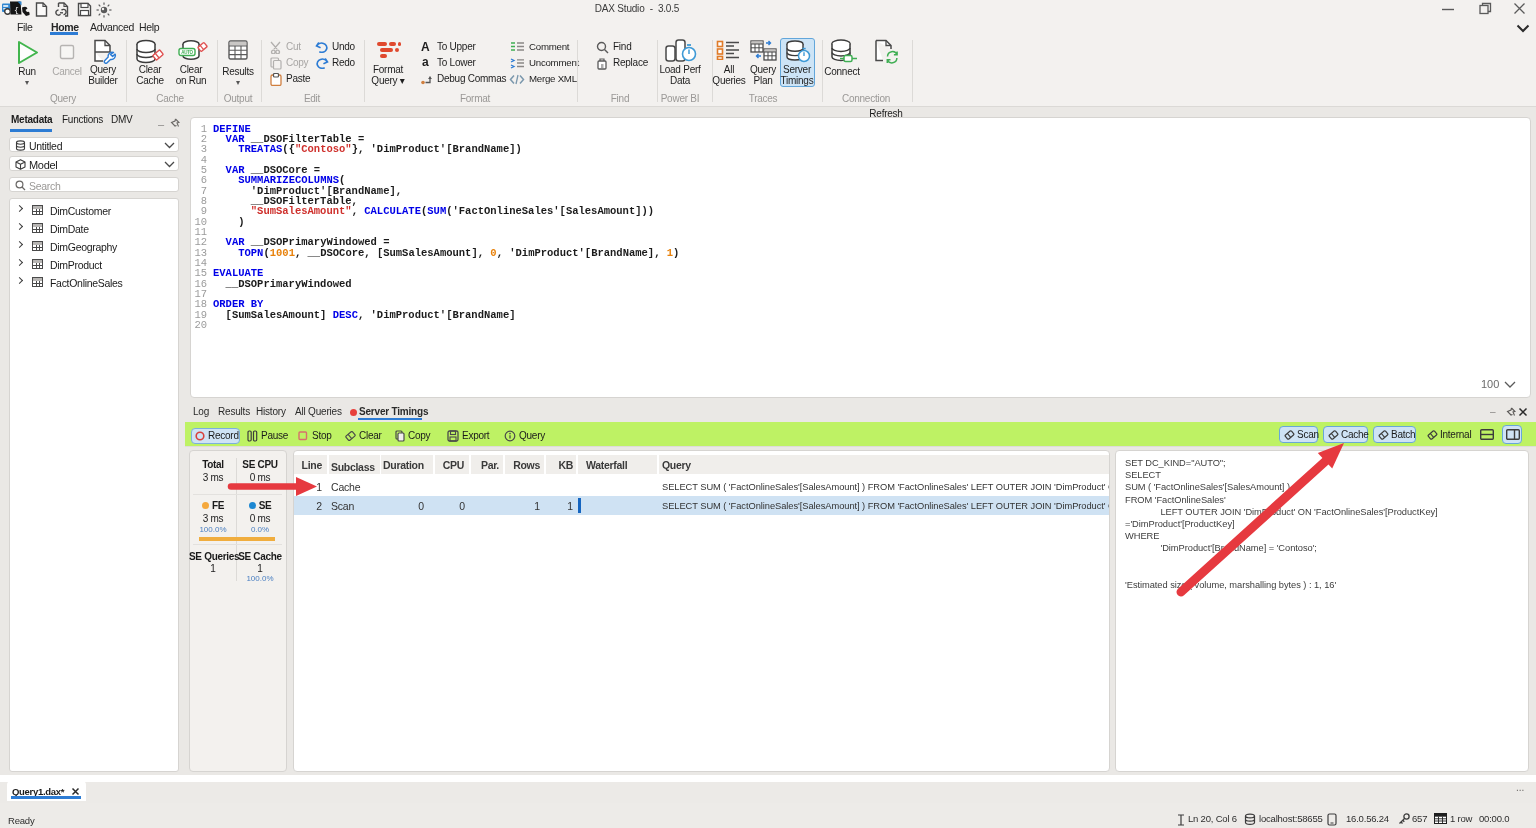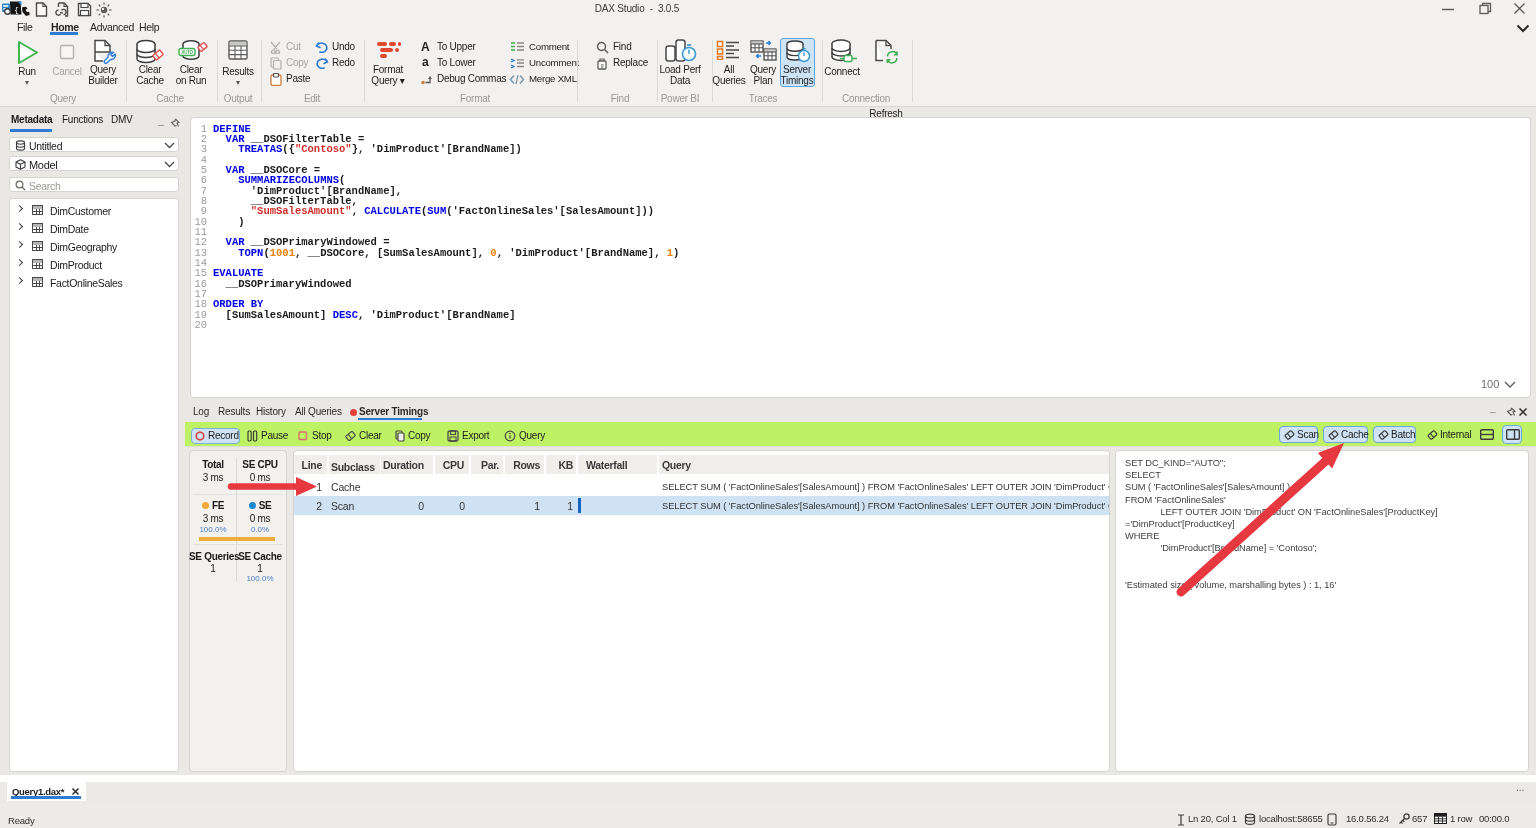--- a/index.html
+++ b/index.html
@@ -576,21 +576,21 @@
       <path d="M1.5 1.5 L7.5 7.5 M7.5 1.5 L1.5 7.5" stroke="#2b2b2b" stroke-width="1.5"></path>
     </svg>
 <div style="position:absolute;left:4px;top:15px;width:70px;height:2.5px;background:#2d7cd4;"></div>
 </div>
 <div class="abs" style="left:1516px;top:782px;color:#6a6866;font-size:10px;">...</div>
 <div id="statusbar">
     <span style="position:absolute;left:8px;top:12px;">Ready</span>
   <svg class="abs" style="left:1177px;top:11px;" width="8" height="12">
       <path d="M1 1 h6 M1 11 h6 M4 1 v10" stroke="#3c3c3c" stroke-width="1.2"></path>
     </svg>
-  <span class="abs" style="left:1188px;top:10px;">Ln 20, Col 1</span>
+  <span class="abs" style="left:1188px;top:10px;">Ln 20, Col 6</span>
   <svg class="abs" style="left:1244px;top:10px;" width="12" height="13">
       <ellipse cx="6" cy="3" rx="4.5" ry="1.9" fill="none" stroke="#3c3c3c" stroke-width="1.2"></ellipse>
       <path d="M1.5 3 v6.5 a4.5 1.9 0 0 0 9 0 V3 M1.5 6.3 a4.5 1.9 0 0 0 9 0" fill="none" stroke="#3c3c3c" stroke-width="1.2"></path>
     </svg>
   <span class="abs" style="left:1259px;top:10px;">localhost:58655</span>
   <svg class="abs" style="left:1327px;top:10px;" width="10" height="13">
       <rect x="1" y="1" width="8" height="11" rx="1.5" fill="none" stroke="#3c3c3c" stroke-width="1.2"></rect>
       <line x1="3.5" y1="10" x2="6.5" y2="10" stroke="#3c3c3c" stroke-width="1"></line>
     </svg>
   <span class="abs" style="left:1346px;top:10px;">16.0.56.24</span>

